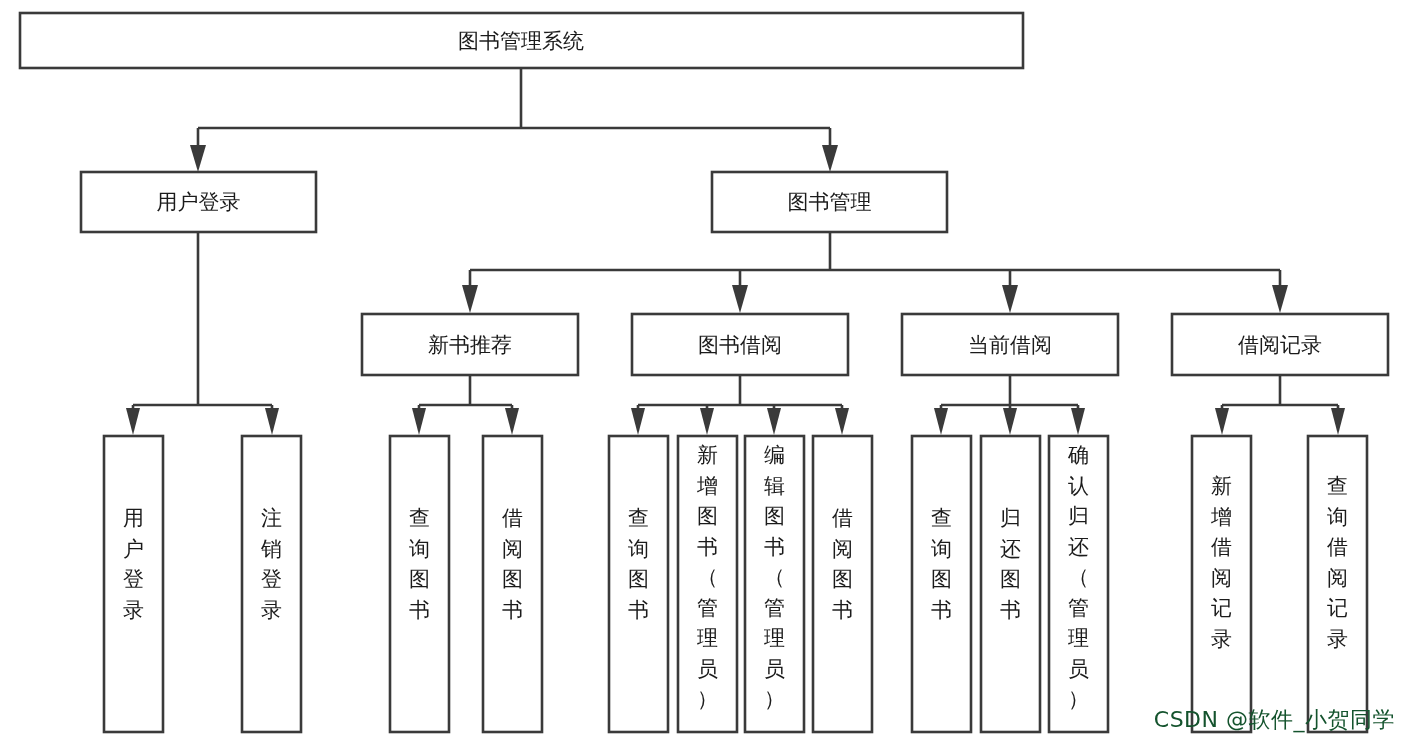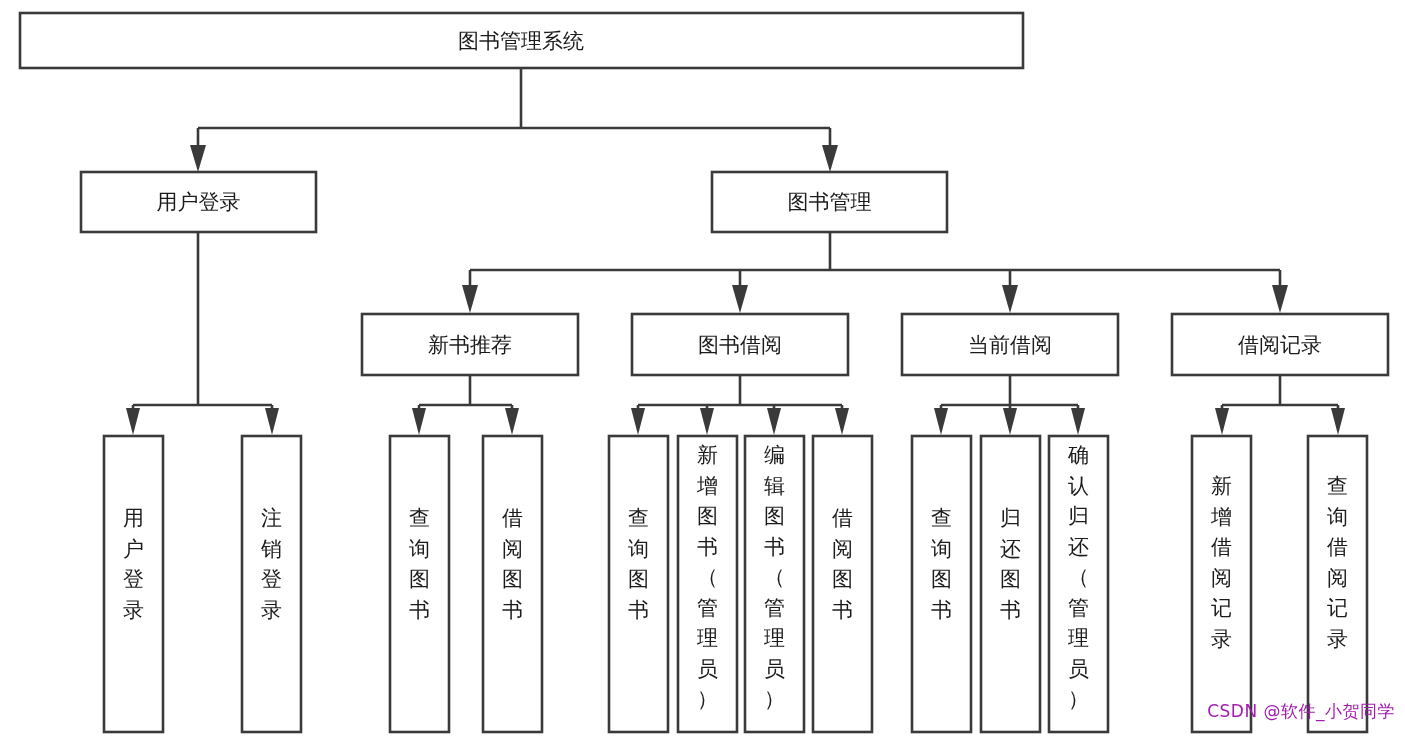--- a/index.html
+++ b/index.html
@@ -46,24 +46,24 @@
   }
   .node-label-v {
     font-family: "DejaVu Sans", "Liberation Sans", sans-serif;
     font-size: 21px;
     fill: #1b1b1b;
     text-anchor: middle;
   }
   .watermark-text {
     position: absolute;
     right: 10px;
-    bottom: 24px;
-    font-family: "DejaVu Sans", "Liberation Sans", sans-serif;
-    font-size: 17px;
-    color: #a21caf;
+    bottom: 12px;
+    font-family: "DejaVu Sans", "Liberation Sans", sans-serif;
+    font-size: 22px;
+    color: #14532d;
     white-space: nowrap;
     letter-spacing: 0.5px;
     pointer-events: none;
     user-select: none;
   }
 </style>
 </head>
 <body>
 
 <div id="diagram-root">

